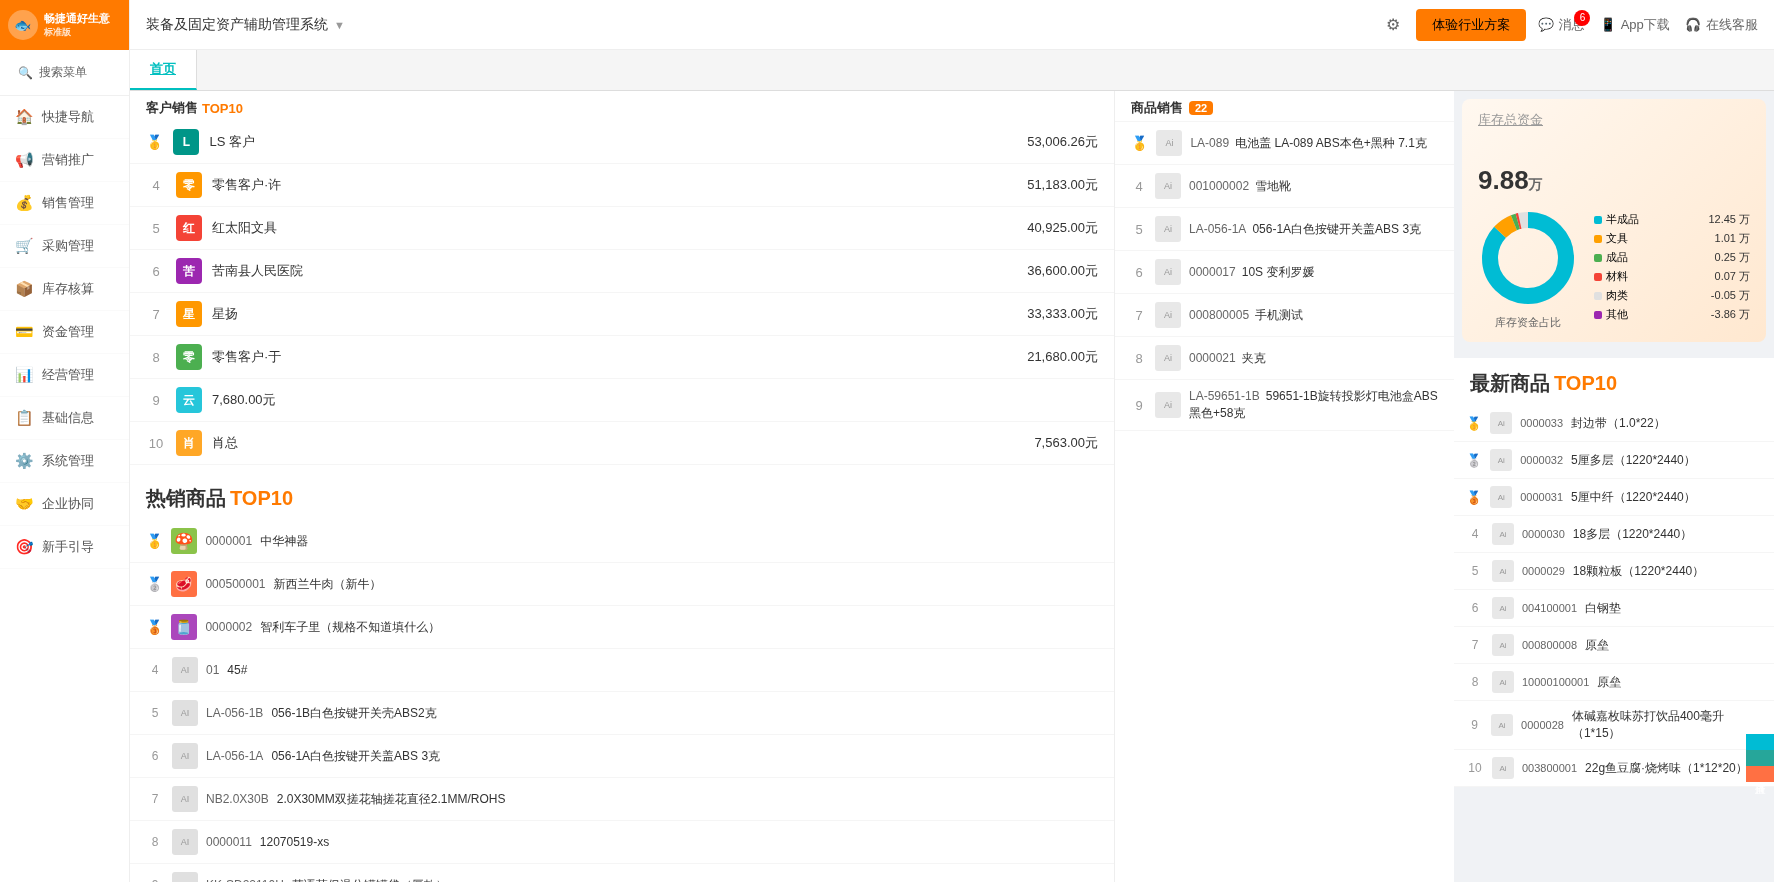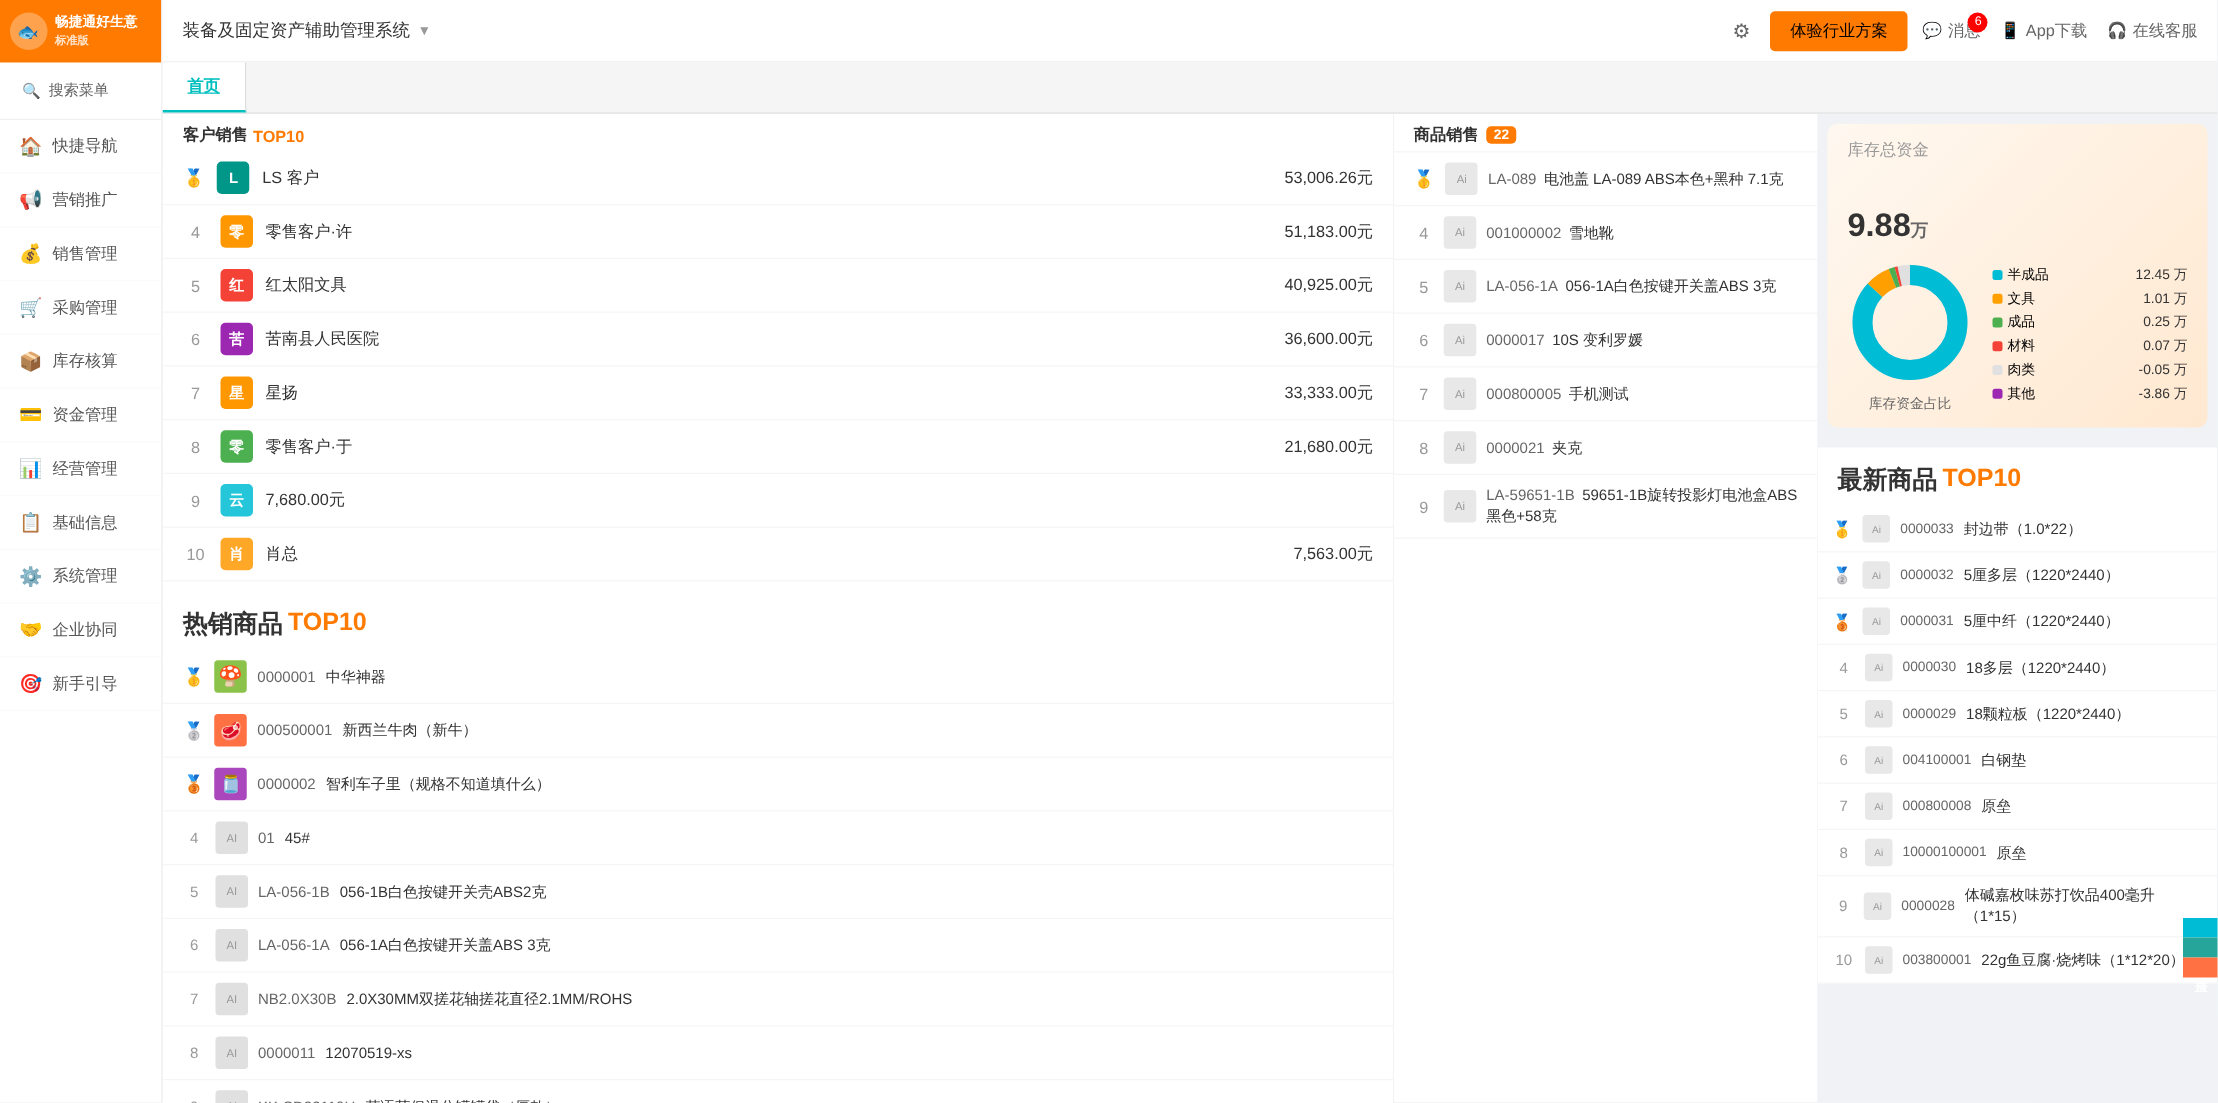--- a/index.html
+++ b/index.html
@@ -232,20 +232,21 @@
       flex-shrink: 0;
       display: flex;
       flex-direction: column;
       background: #f0f2f5;
       overflow-y: auto;
     }
     .inventory-title {
       font-size: 13px;
       color: #999;
       margin-bottom: 4px;
+      text-decoration: underline;
     }
     .inventory-bg {
       background: linear-gradient(135deg, #fff8f0 0%, #ffe8d0 100%);
       border-radius: 8px;
       padding: 12px 16px;
       margin-bottom: 12px;
     }
 
     
     .donut-area {

